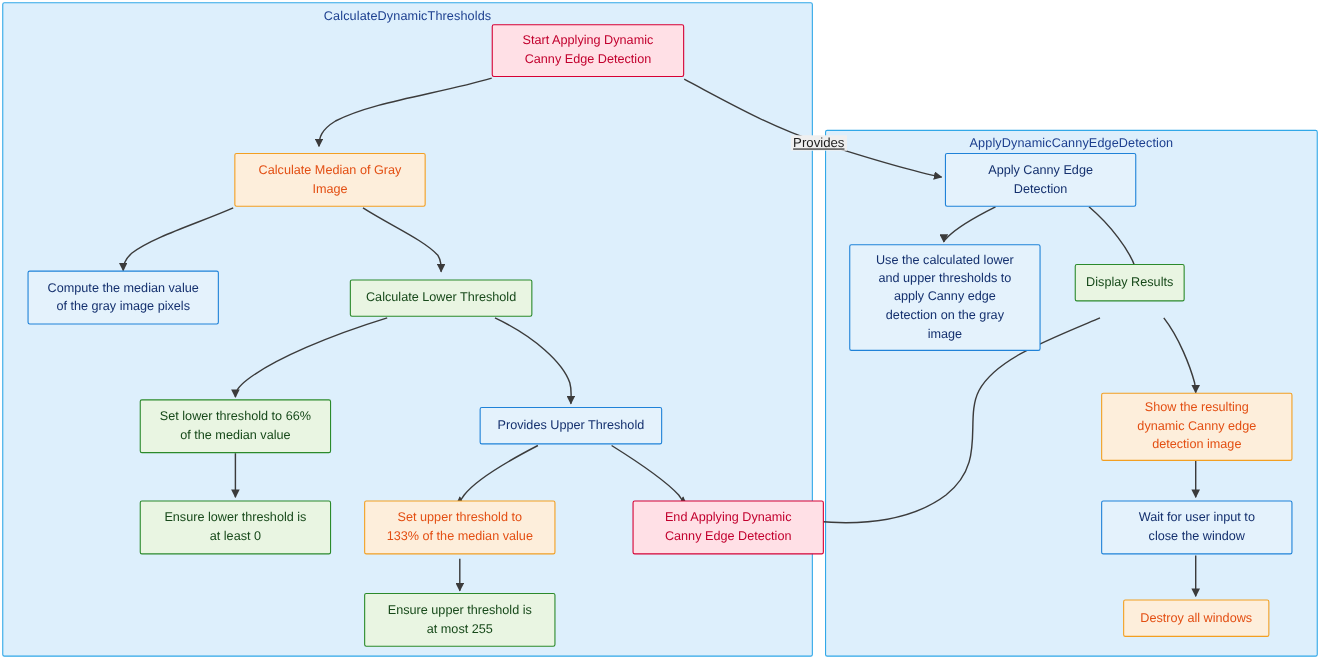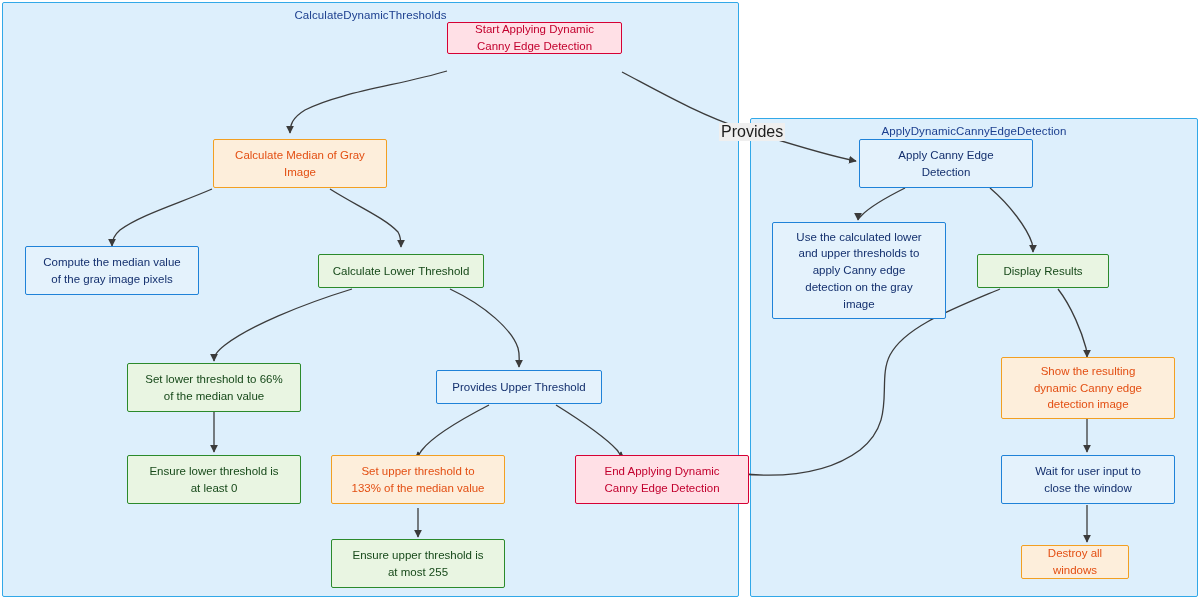--- a/index.html
+++ b/index.html
@@ -79,25 +79,26 @@
     height: 610px;
     pointer-events: none;
   }
   .edge-path {
     fill: none;
     stroke: #3b3b3b;
     stroke-width: 1.3px;
   }
   .edge-label {
     position: absolute;
-    font-size: 16px;
+    font-size: 12px;
     color: #1d1d1d;
     background: #efefef;
     padding: 0 2px;
     white-space: nowrap;
+    text-decoration: underline;
   }
 </style>
 </head>
 <body>
 
 <div id="canvas">
 
   <div class="subgraph" style="left:2px; top:2px; width:737px; height:595px;">
     <div class="subgraph-title">CalculateDynamicThresholds</div>
   </div>
@@ -141,21 +142,21 @@
 
     <path class="edge-path" marker-end="url(#arrow)" d="M 1058,289 C 1072,307 1082,333 1086,348 C 1087,353 1087,355 1087,357"></path>
 
     <path class="edge-path" marker-end="url(#arrow)" d="M 1087,419 L 1087,452"></path>
 
     <path class="edge-path" marker-end="url(#arrow)" d="M 1087,505 L 1087,542"></path>
   </svg>
 
   <div class="edge-label" style="left:719px; top:123px;">Provides</div>
 
-  <div class="node n-red" style="left:447px; top:22px; width:175px; height:32px;">
+  <div class="node n-red" style="left:447px; top:22px; width:175px; height:48px;">
     <span>
       <span>Start Applying Dynamic</span>
       <span>Canny Edge Detection</span>
     </span>
   </div>
 
   <div class="node n-orange" style="left:213px; top:139px; width:174px; height:49px;">
     <span>
       <span>Calculate Median of Gray</span>
       <span>Image</span>
@@ -226,40 +227,40 @@
   <div class="node n-blue" style="left:772px; top:222px; width:174px; height:97px;">
     <span>
       <span>Use the calculated lower</span>
       <span>and upper thresholds to</span>
       <span>apply Canny edge</span>
       <span>detection on the gray</span>
       <span>image</span>
     </span>
   </div>
 
-  <div class="node n-green" style="left:977px; top:254px; width:132px; height:34px;justify-content:flex-end;">
+  <div class="node n-green" style="left:977px; top:240px; width:100px; height:34px;justify-content:flex-end;">
     <span>
       <span>Display Results</span>
     </span>
   </div>
 
   <div class="node n-orange" style="left:1001px; top:357px; width:174px; height:62px;">
     <span>
       <span>Show the resulting</span>
       <span>dynamic Canny edge</span>
       <span>detection image</span>
     </span>
   </div>
 
   <div class="node n-blue" style="left:1001px; top:455px; width:174px; height:49px;">
     <span>
       <span>Wait for user input to</span>
       <span>close the window</span>
     </span>
   </div>
 
-  <div class="node n-orange" style="left:1021px; top:545px; width:108px; height:34px;">
+  <div class="node n-orange" style="left:1021px; top:545px; width:133px; height:34px;">
     <span>
       <span>Destroy all windows</span>
     </span>
   </div>
 
 </div>
 
 </body></html>

